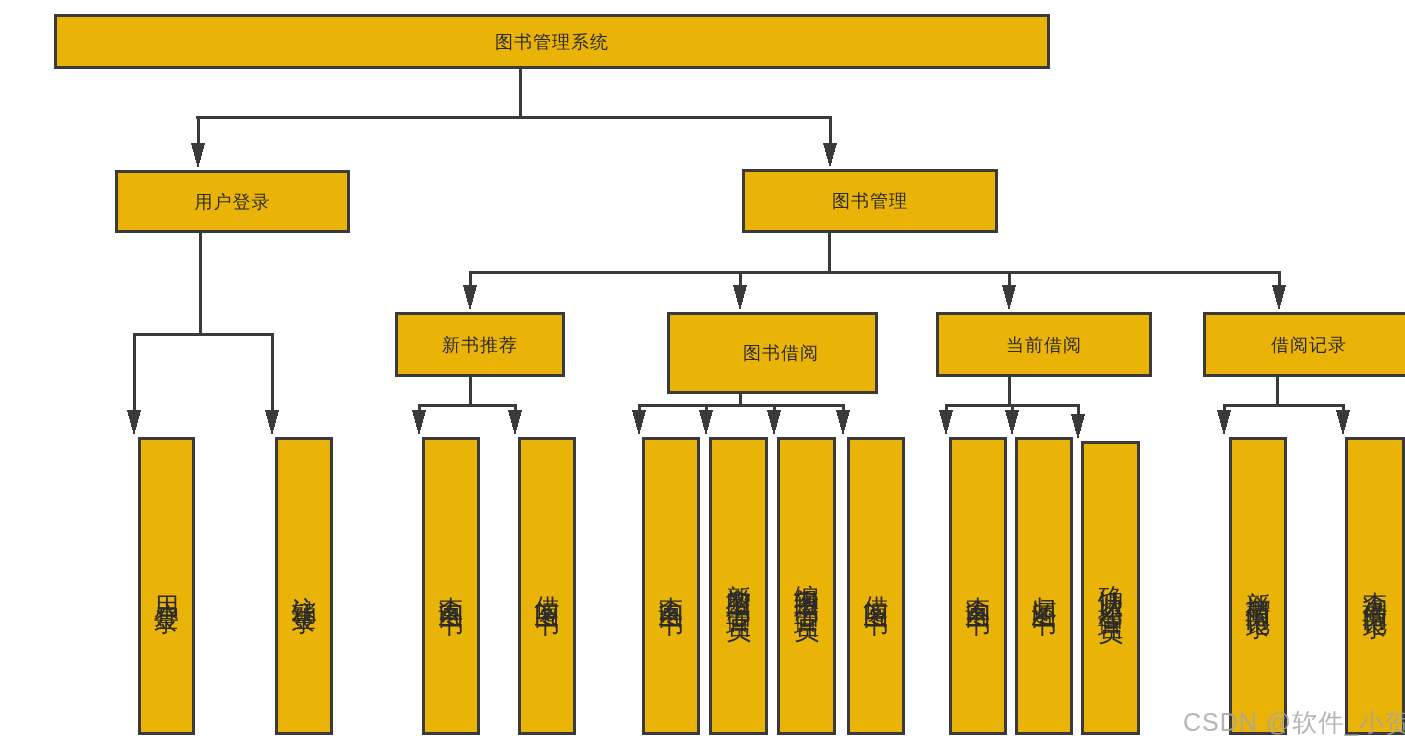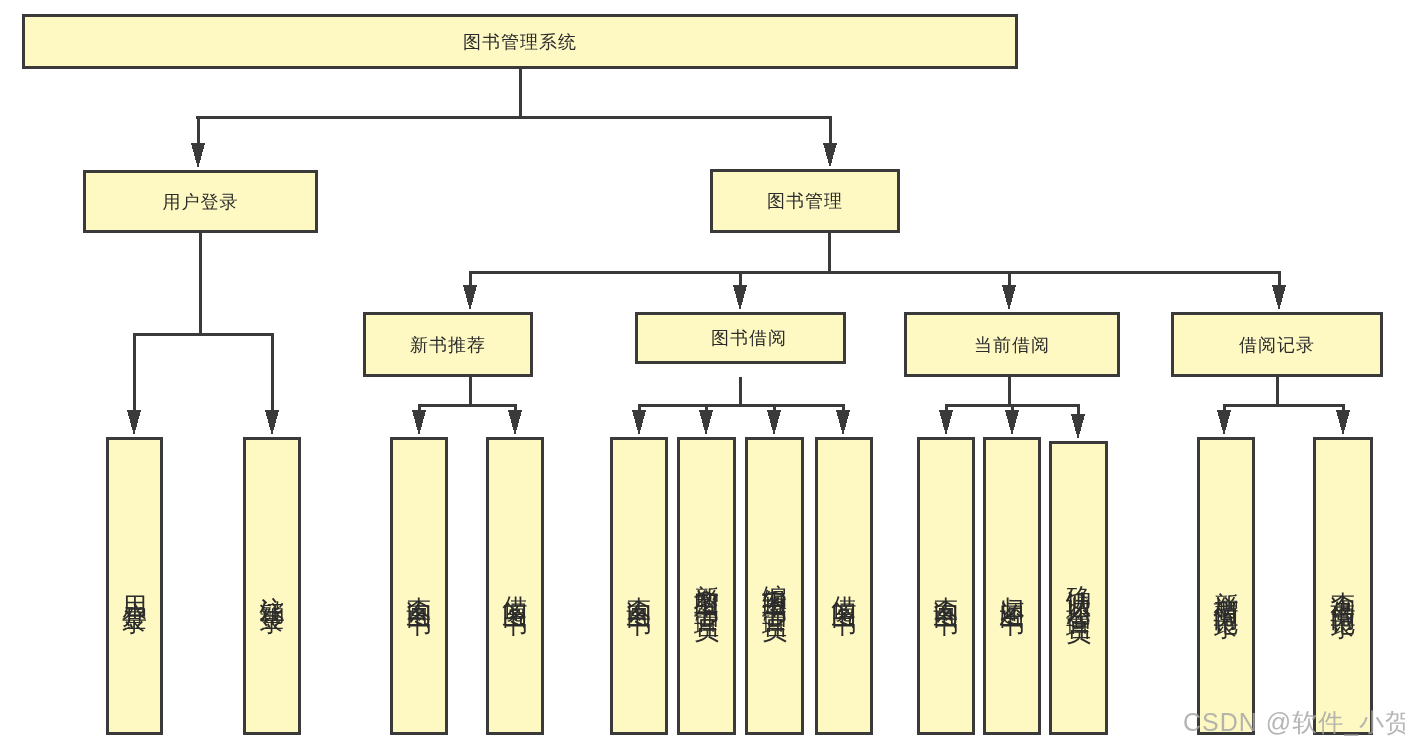--- a/index.html
+++ b/index.html
@@ -14,25 +14,26 @@
   .wires {
     position: absolute;
     left: 0; top: 0;
     width: 1405px; height: 747px;
     pointer-events: none;
   }
   .box {
     position: absolute;
     box-sizing: border-box;
     border: 3px solid #3a3a3a;
-    background: #fef9c3;
+    background: #eab308;
     display: flex;
     align-items: center;
     justify-content: center;
     color: #2b2b2b;
+    margin-left: 32px;
   }
   .hnode { font-size: 18px; letter-spacing: 1px; }
   .leaf  { top: 437px; height: 298px; width: 58px; }
   .leaf .vtext {
     writing-mode: vertical-lr;
     text-orientation: mixed;
     font-size: 25px;
     letter-spacing: 5px;
     line-height: 1;
     color: #2b2b2b;
@@ -118,28 +119,28 @@
     <polygon points="1336,410 1350,410 1343,436"></polygon>
   </svg>
 
   <div class="box hnode" style="left:22px; top:14px; width:996px; height:55px;">
     <span>图书管理系统</span>
   </div>
 
   <div class="box hnode" style="left:83px; top:170px; width:235px; height:63px;">
     <span>用户登录</span>
   </div>
-  <div class="box hnode" style="left:710px; top:169px; width:190px; height:64px;">
+  <div class="box hnode" style="left:710px; top:169px; width:256px; height:64px;">
     <span>图书管理</span>
   </div>
 
   <div class="box hnode" style="left:363px; top:312px; width:170px; height:65px;">
     <span>新书推荐</span>
   </div>
-  <div class="box hnode" style="left:635px; top:312px; width:211px; height:52px;padding-left:17px;">
+  <div class="box hnode" style="left:635px; top:312px; width:211px; height:82px;padding-left:17px;">
     <span>图书借阅</span>
   </div>
   <div class="box hnode" style="left:904px; top:312px; width:216px; height:65px;">
     <span>当前借阅</span>
   </div>
   <div class="box hnode" style="left:1171px; top:312px; width:212px; height:65px;text-align:right;">
     <span>借阅记录</span>
   </div>
 
   <div class="box leaf" style="left:106px; width:57px;">

